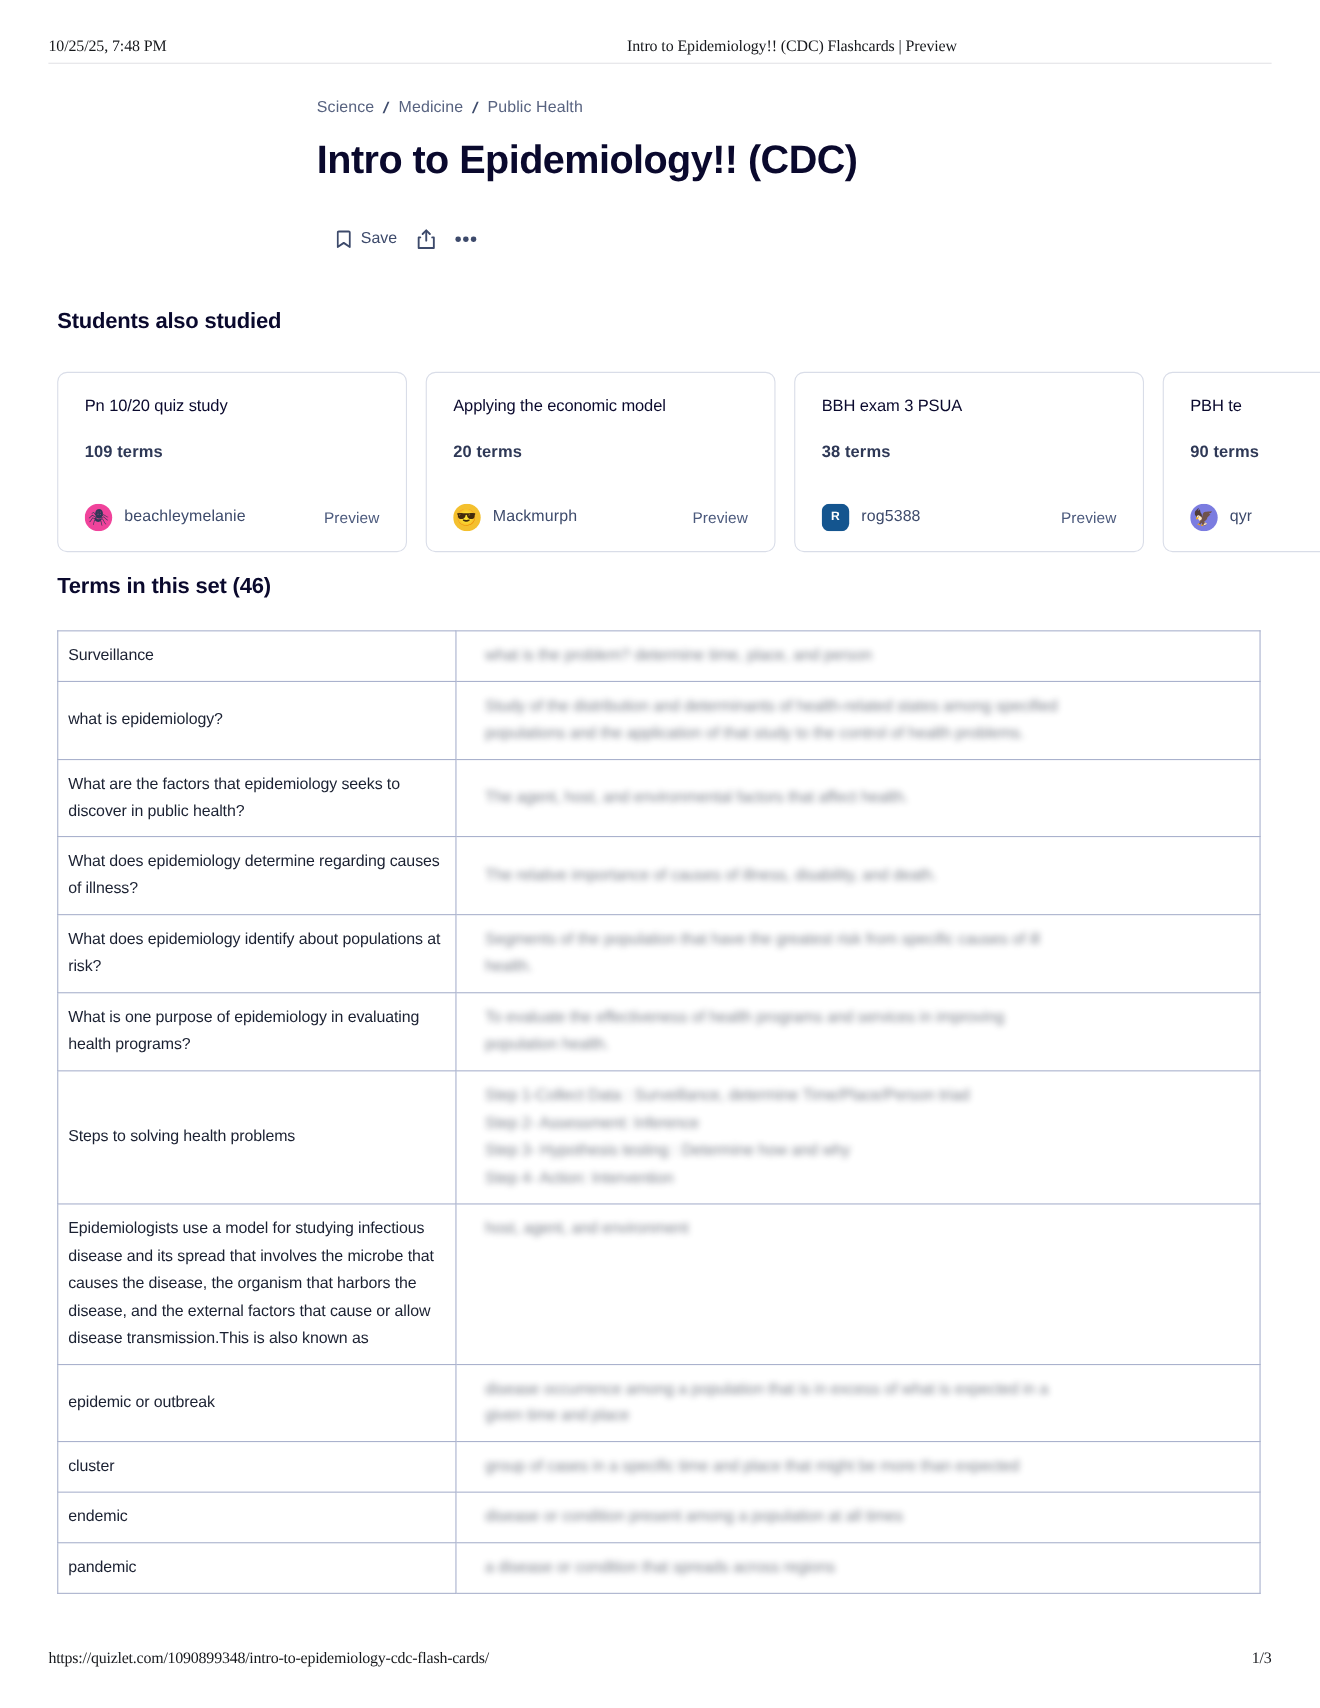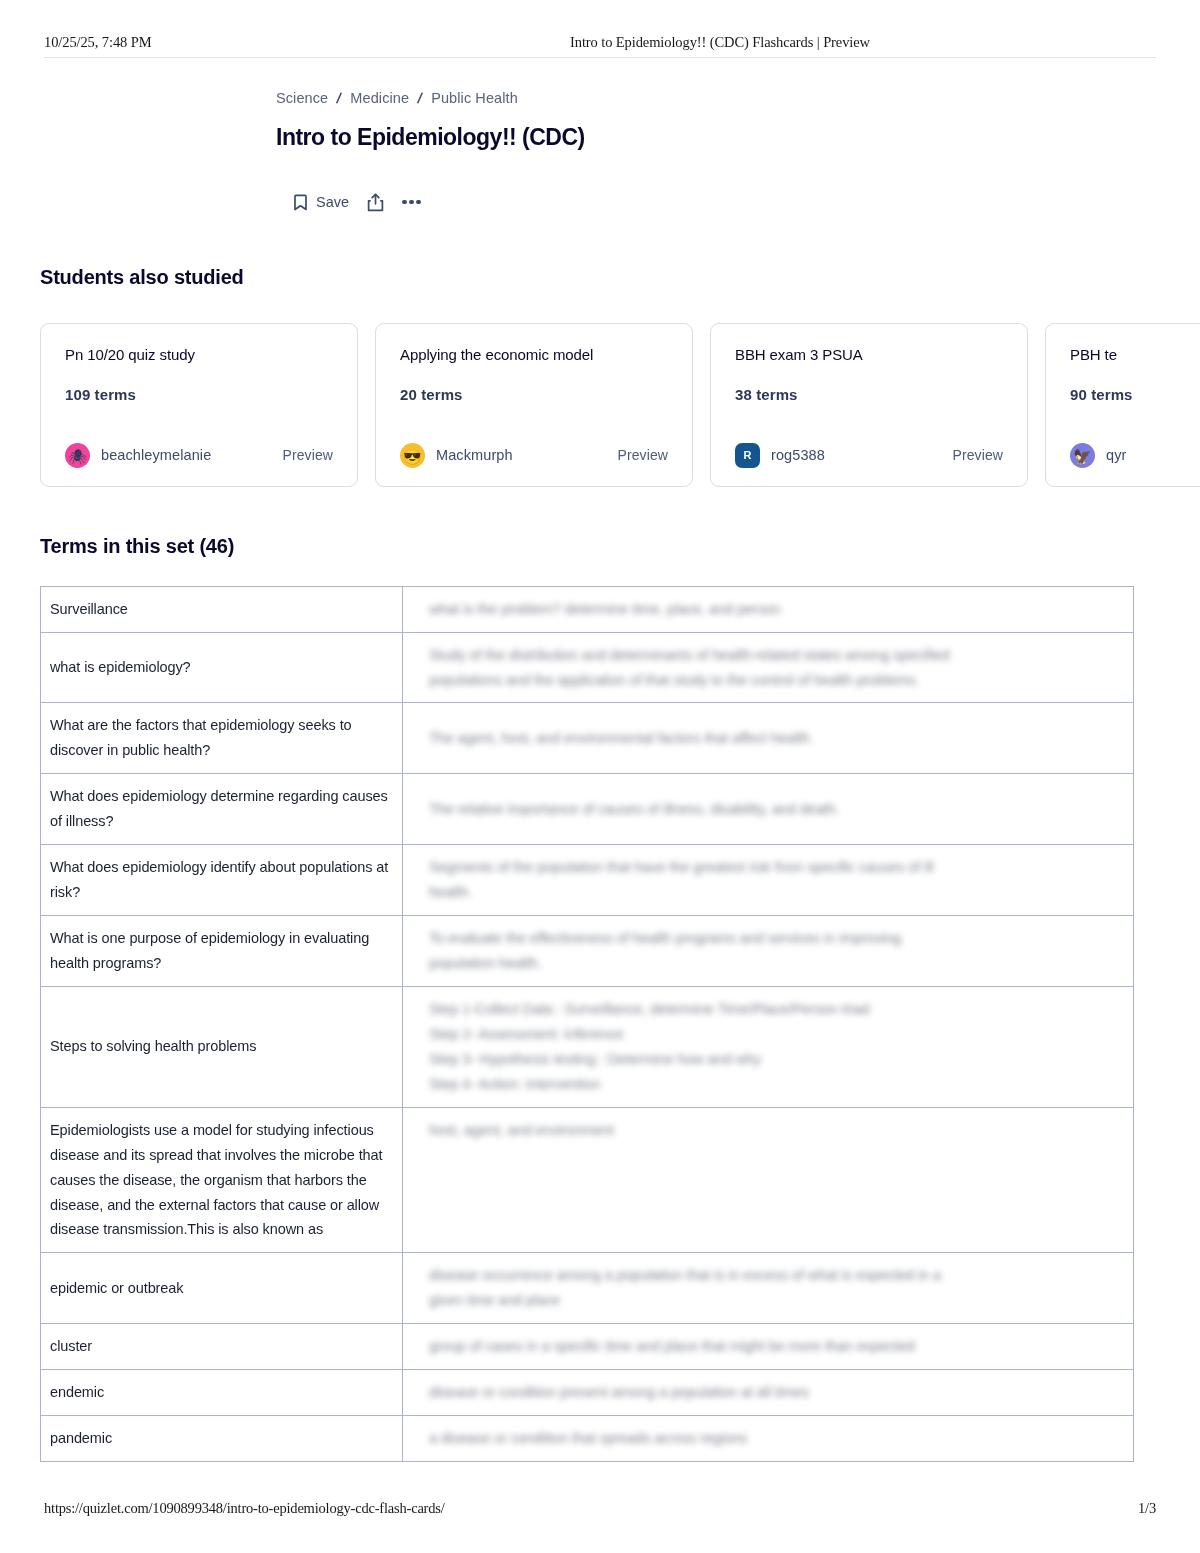--- a/index.html
+++ b/index.html
@@ -46,21 +46,21 @@
     font-family: "Liberation Serif", serif;
     font-size: 14.5px;
     color: #16181c;
     letter-spacing: -0.2px;
   }
 
   
   .page {
     position: absolute;
     top: 72px; left: 0; right: 0; bottom: 70px;
-    padding: 0 40px;
+    padding: 0 52px;
   }
 
   
   .set-header { padding: 18px 0 0 236px; }
   .breadcrumb {
     display: flex;
     align-items: center;
     gap: 9px;
     font-size: 14.5px;
     color: #586380;
@@ -69,21 +69,21 @@
   .breadcrumb .crumb { white-space: nowrap; }
   .breadcrumb .sep {
     color: #3d4a6b;
     font-weight: 700;
     transform: skewX(-14deg);
     display: inline-block;
     font-size: 14px;
   }
   .set-title {
     margin: 18px 0 0 0;
-    font-size: 23px;
+    font-size: 36px;
     font-weight: 700;
     color: #0a092d;
     letter-spacing: -0.5px;
     line-height: 1.16;
   }
   .set-actions {
     display: flex;
     align-items: center;
     gap: 18px;
     margin-top: 42px;
@@ -188,21 +188,21 @@
     white-space: nowrap;
   }
   .preview-link {
     font-size: 14px;
     color: #4c5a7d;
     letter-spacing: 0.1px;
     white-space: nowrap;
   }
 
   
-  .terms-wrap { margin-top: 48px; }
+  .terms-wrap { margin-top: 20px; }
   .terms-table {
     margin-top: 28px;
     width: 1072px;
     border-collapse: collapse;
     table-layout: fixed;
   }
   .terms-table td {
     border: 1px solid #aab2cd;
     vertical-align: middle;
     padding: 10px 8px 10px 9px;

